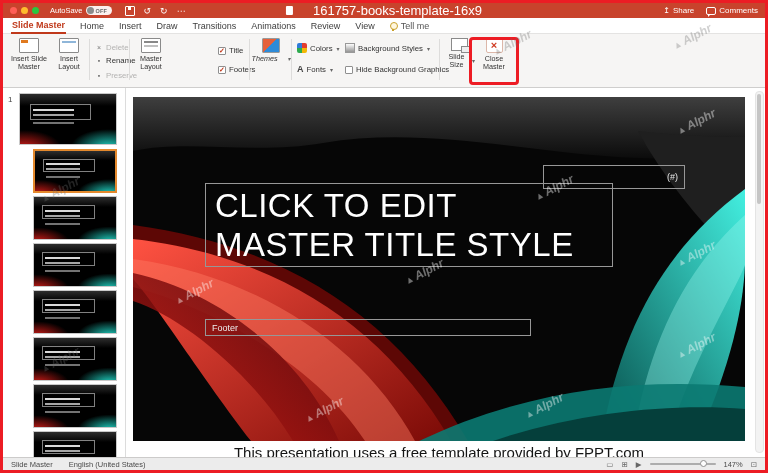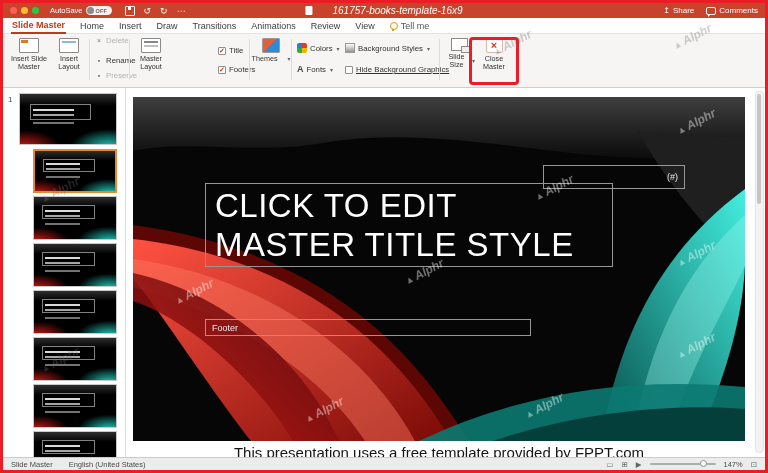--- a/index.html
+++ b/index.html
@@ -14,21 +14,21 @@
   .dot.r{background:#ff5f57}.dot.y{background:#febc2e}.dot.g{background:#28c840}
   .autosave{display:flex;align-items:center;gap:3px;font-size:7.5px;margin-left:4px;}
   .pill{width:26px;height:9px;border-radius:5px;background:rgba(255,255,255,.92);display:flex;
         align-items:center;gap:2px;padding:0 1px;box-sizing:border-box;cursor:default;}
   .knob{width:7px;height:7px;border-radius:50%;background:#8b8b8b;}
   .pill .state{font-size:5.5px;color:#666;font-weight:700;letter-spacing:.2px;}
   .tb-icons{display:flex;gap:9px;align-items:center;font-size:9px;margin-left:6px;}
   .savei{width:8px;height:8px;border:1px solid #fff;border-radius:1px;position:relative;display:inline-block;}
   .savei::after{content:"";position:absolute;left:2px;top:0;width:3px;height:3px;background:#fff;}
   .doc-title{position:absolute;left:50%;transform:translateX(-50%);display:flex;align-items:center;
-             gap:20px;font-size:10px;white-space:nowrap;font-style:italic;}
+             gap:20px;font-size:13px;white-space:nowrap;}
   .doci{width:7px;height:9px;background:#fff;border-radius:1px;display:inline-block;}
   .tb-right{margin-left:auto;display:flex;align-items:center;gap:12px;font-size:8px;}
   .tb-right .btn{display:flex;align-items:center;gap:3px;cursor:default;}
   .bubble{width:8px;height:6px;border:1px solid #fff;border-radius:2px;position:relative;display:inline-block;}
   .bubble::after{content:"";position:absolute;left:1px;bottom:-3px;width:0;height:0;
                  border-top:3px solid #fff;border-right:3px solid transparent;}
 
   
   .tabrow{position:absolute;left:0;right:0;top:15px;height:16px;background:#fff;border-bottom:1px solid #e4e3e2;
           display:flex;align-items:center;gap:13px;padding:0 0 0 8px;font-size:9px;color:#3d3d3d;z-index:20;box-sizing:border-box;}
@@ -174,21 +174,21 @@
       <span class="ic-slide master"></span>
       <span>Insert Slide Master</span>
     </div>
     <div class="rbtn" style="left:48px;width:36px;">
       <span class="ic-slide layout"></span>
       <span>Insert Layout</span>
     </div>
 
     <div class="sep" style="left:86px;"></div>
 
-    <div class="sbtn disabled" style="left:92px;top:2px;justify-content:center;">
+    <div class="sbtn disabled" style="left:92px;top:9px;justify-content:center;">
       <span class="tiny-ic">×</span>
       <span>Delete</span>
     </div>
     <div class="sbtn" style="left:92px;top:22px;">
       <span class="tiny-ic">▪</span>
       <span>Rename</span>
     </div>
     <div class="sbtn disabled" style="left:92px;top:37px;">
       <span class="tiny-ic">▪</span>
       <span>Preserve</span>
@@ -211,21 +211,21 @@
       <span class="cbox">
           <span>✓</span>
         </span>
       <span>Footers</span>
     </div>
 
     <div class="sep" style="left:246px;"></div>
 
     <div class="rbtn" style="left:250px;width:36px;">
       <span class="ic-theme"></span>
-      <span style="display:flex;align-items:center;gap:9px;">
+      <span style="display:flex;align-items:center;gap:9px;font-style:italic;">
         <span>Themes</span>
         <span class="dd">▾</span>
       </span>
     </div>
 
     <div class="sep" style="left:288px;"></div>
 
     <div class="rrow" style="left:294px;top:9px;">
       <span class="ic-colors"></span>
       <span>Colors</span>
@@ -234,21 +234,21 @@
     <div class="rrow" style="left:294px;top:30px;">
       <span class="ic-fonts">A</span>
       <span>Fonts</span>
       <span class="dd">▾</span>
     </div>
     <div class="rrow" style="left:342px;top:9px;">
       <span class="ic-bgs"></span>
       <span>Background Styles</span>
       <span class="dd">▾</span>
     </div>
-    <div class="chk" style="left:342px;top:31px;text-decoration:underline;">
+    <div class="chk" style="left:342px;top:31px;">
       <span class="cbox"></span>
       <span>Hide Background Graphics</span>
     </div>
 
     <div class="sep" style="left:436px;"></div>
 
     <div class="rbtn" style="left:440px;width:32px;">
       <span class="ic-size"></span>
       <span style="display:flex;align-items:center;gap:1px;">
         <span>Slide Size</span>

